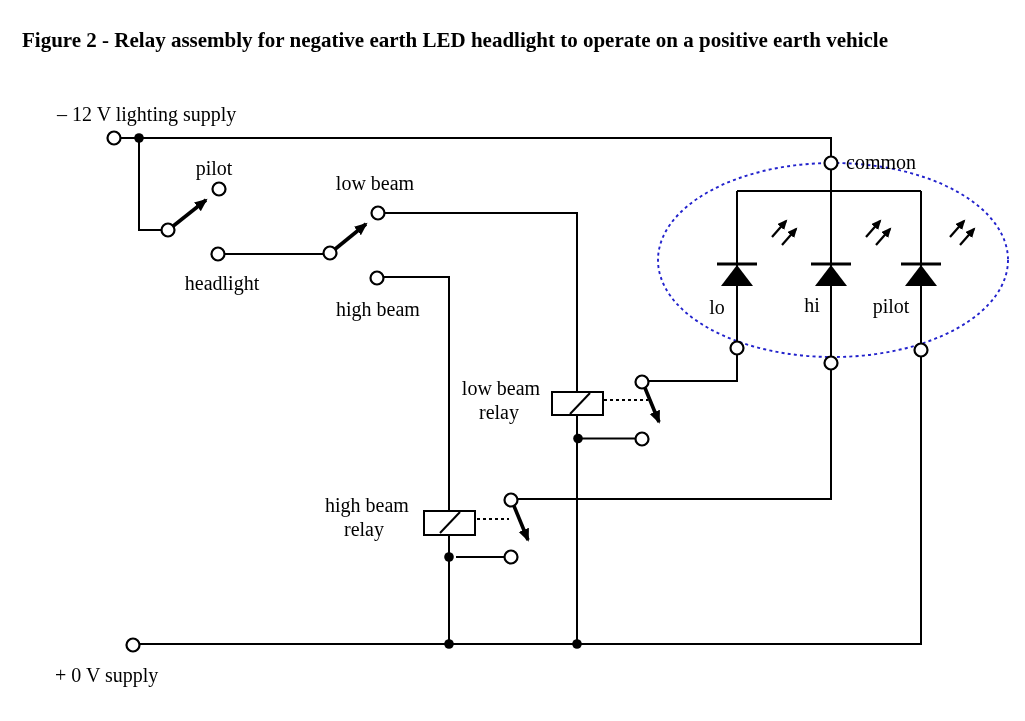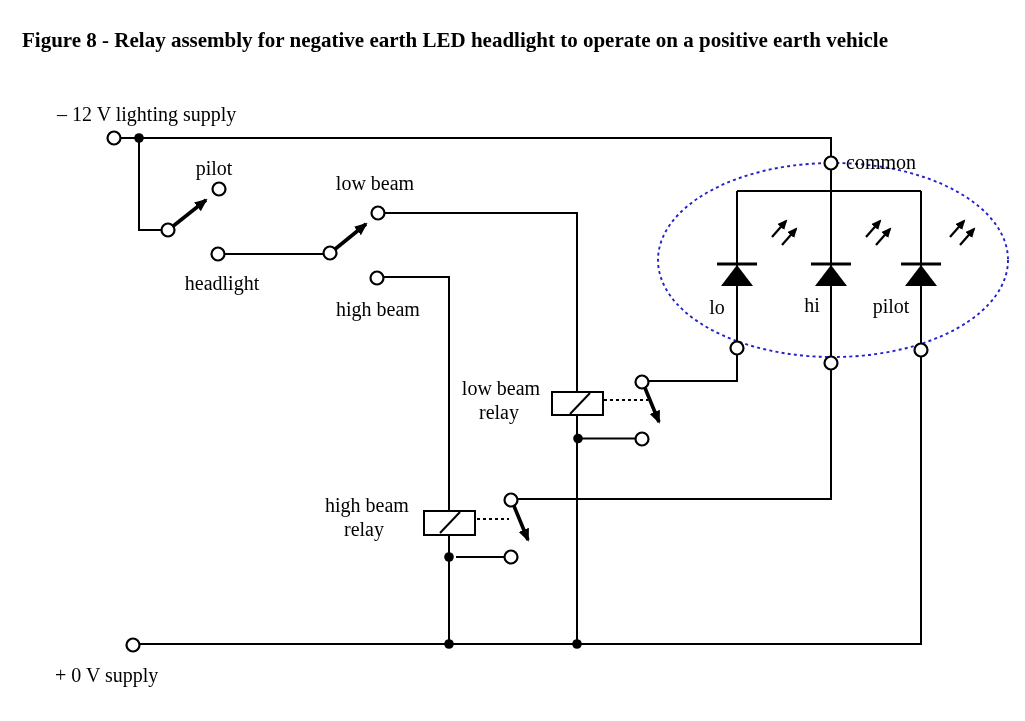--- a/index.html
+++ b/index.html
@@ -25,21 +25,21 @@
   .coilbox { fill:#ffffff; stroke:#000; stroke-width:2; }
   .ledbar { stroke:#000; stroke-width:3; fill:none; }
   .ledtri { fill:#000; stroke:none; }
   .lampline { fill:none; stroke-width:1.9; stroke-dasharray:3,3.2; }
 </style>
 </head>
 <body>
 
 <div class="page">
 
-  <div class="fig-title">Figure 8 - Relay assembly for negative earth LED headlight to operate on a positive earth vehicle</div>
+  <div class="fig-title">Figure 2 - Relay assembly for negative earth LED headlight to operate on a positive earth vehicle</div>
 
   <svg width="1025" height="721" viewBox="0 0 1025 721">
     <defs>
       <marker id="ah" markerUnits="userSpaceOnUse" markerWidth="18" markerHeight="16" refX="11" refY="5.5" orient="auto">
         <path d="M0,0 L13,5.5 L0,11 Z" fill="#000"></path>
       </marker>
       <marker id="ah-sm" markerUnits="userSpaceOnUse" markerWidth="14" markerHeight="12" refX="8" refY="4.5" orient="auto">
         <path d="M0,0 L10,4.5 L0,9 Z" fill="#000"></path>
       </marker>
     </defs>

